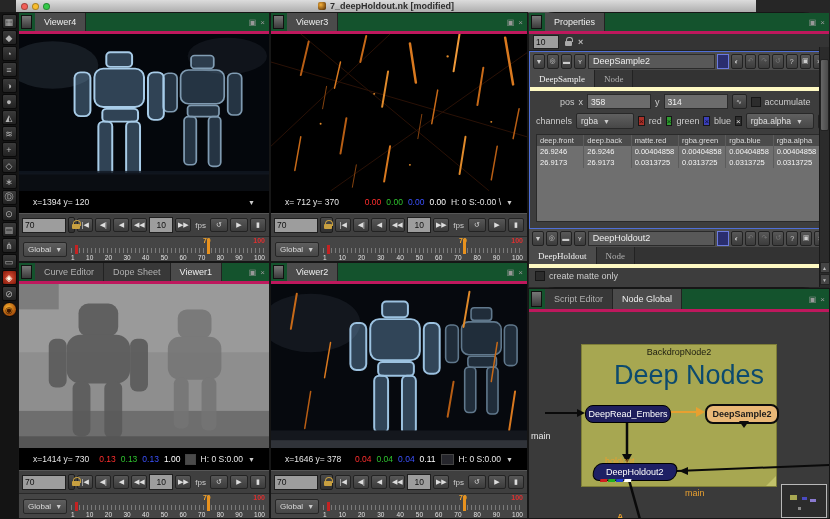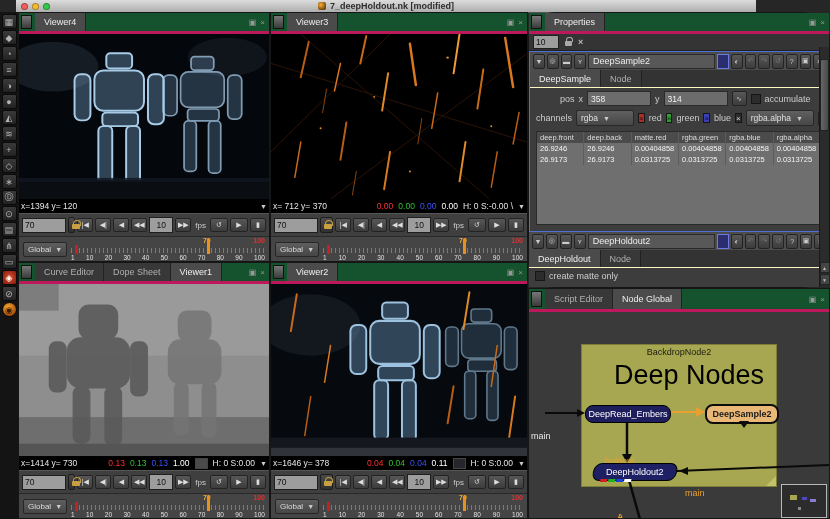--- a/index.html
+++ b/index.html
@@ -29,22 +29,22 @@
   .tabbar{height:18px;min-height:18px;background:#14532d;display:flex;align-items:stretch;border-bottom:3px solid #be185d;}
   .pmenu{width:9px;margin:2px 3px 2px 2px;background:linear-gradient(#777,#3a3a3a);border:1px solid #111;}
   .tab{padding:0 9px;font-size:9px;color:#b0b0b0;background:#383838;border-right:1px solid #222;
     display:flex;align-items:center;white-space:nowrap;}
   .tab.active{background:#4b4b4b;color:#eee;}
   .tabsp{flex:1;}
   .winicons{display:flex;gap:4px;align-items:center;padding:0 4px;color:#999;font-size:8px;}
   
   .imgarea{flex:1;position:relative;background:#000;overflow:hidden;}
   .imgarea svg{position:absolute;left:0;top:0;width:100%;height:100%;}
-  .infobar{height:14px;min-height:14px;background:#000;color:#e6e6e6;font-size:8.5px;display:flex;
-    align-items:center;padding:0 2px;gap:5px;white-space:nowrap;overflow:hidden;}
+  .infobar{height:22px;min-height:14px;background:#000;color:#e6e6e6;font-size:8.5px;display:flex;
+    align-items:center;padding:0 14px;gap:5px;white-space:nowrap;overflow:hidden;}
   .infobar .sp{flex:1;}
   .rv{color:#ff2e2e;} .gv{color:#2ec22e;} .bv{color:#3c52ff;} .av{color:#fff;}
   .swatch{width:11px;height:9px;border:1px solid #444;display:inline-block;}
   .caret{color:#ccc;font-size:7px;}
   .playbar{height:22px;min-height:22px;background:#3f3f3f;display:flex;align-items:center;gap:2px;
     padding:0 3px;border-top:1px solid #565656;border-bottom:1px solid #292929;}
   .tbtn,.playbar [data-repeat] span{height:14px;min-width:16px;background:linear-gradient(#575757,#3c3c3c);
     border:1px solid #232323;border-radius:2px;color:#ddd;font-size:7px;display:inline-flex;
     align-items:center;justify-content:center;padding:0 1px;box-sizing:border-box;}
   .playbar [data-repeat]{display:flex;gap:2px;}
@@ -82,21 +82,21 @@
   .minilock::after{content:"";position:absolute;left:1px;top:4px;width:7px;height:5px;background:#aaa;border-radius:1px;}
   .nodepanel{display:flex;flex-direction:column;background:#3d3d3d;}
   .nodepanel.selected{border:1px solid #4f6fd8;}
   .nodeheader{height:18px;min-height:18px;background:#4c4c4c;display:flex;gap:2px;align-items:center;padding:0 3px;}
   .hbtn{width:13px;height:13px;background:linear-gradient(#585858,#3c3c3c);border:1px solid #222;
     border-radius:2px;color:#ccc;font-size:7px;display:flex;align-items:center;justify-content:center;}
   .hbtn.dim{color:#777;}
   .nameinput{flex:1;height:13px;background:#585858;border:1px solid #2a2a2a;color:#eee;font-size:9px;
     padding:0 4px;font-family:"Liberation Sans",sans-serif;}
   .colorchip{width:13px;height:13px;background:#2a2e6e;border:1px solid #6a7ade;}
-  .ptabs{height:17px;min-height:17px;background:#333;display:flex;border-bottom:1px solid #fef9c3;}
+  .ptabs{height:17px;min-height:17px;background:#333;display:flex;border-bottom:4px solid #fef9c3;font-family:Liberation Serif, serif;}
   .ctrlrow{display:flex;align-items:center;gap:4px;padding:3px 6px 1px 6px;font-size:9px;color:#ccc;white-space:nowrap;}
   .pinput{width:56px;height:13px;background:#6c6c6c;border:1px solid #2a2a2a;color:#f0f0f0;font-size:8.5px;
     padding:0 3px;font-family:"Liberation Sans",sans-serif;}
   .dropdown{height:14px;background:linear-gradient(#606060,#474747);border:1px solid #282828;border-radius:2px;
     color:#e0e0e0;font-size:8.5px;padding:0 4px;display:inline-flex;align-items:center;gap:5px;}
   .cb{width:10px;height:10px;background:#2c2c2c;border:1px solid #161616;display:inline-flex;
     align-items:center;justify-content:center;font-size:8px;color:#ddd;box-sizing:border-box;}
   .cb.redc{background:#a83028;color:#38080a;}
   .cb.greenc{background:#2f9c30;color:#083808;}
   .cb.bluec{background:#3a3fb8;color:#0a0a38;}
@@ -109,21 +109,21 @@
     display:flex;flex-direction:column;align-items:center;}
   .sthumb{width:7px;height:70px;background:linear-gradient(90deg,#666,#4a4a4a);border:1px solid #222;margin-top:12px;border-radius:2px;}
   .sarrow{width:8px;height:9px;background:#454545;border:1px solid #222;color:#bbb;font-size:5px;
     display:flex;align-items:center;justify-content:center;margin-top:1px;}
   .sarrow.first{margin-top:auto;}
   
   #graphcanvas{flex:1;position:relative;background:#3a3a3a;overflow:hidden;}
   #backdrop{position:absolute;left:52px;top:32px;width:194px;height:141px;background:#a7a751;
     border:1px solid #7e7e38;}
   #backdrop .bdname{text-align:center;font-size:9px;color:#1c1c10;padding-top:2px;}
-  #backdrop .bdtitle{text-align:center;font-size:27px;color:#000000;margin-top:3px;letter-spacing:0;padding-left:20px;}
+  #backdrop .bdtitle{text-align:center;font-size:27px;color:#0c4a6e;margin-top:3px;letter-spacing:0;padding-left:20px;}
   .bdhandle{position:absolute;right:0;bottom:0;width:0;height:0;border-left:10px solid transparent;
     border-bottom:10px solid #c2c26a;}
   .gnode{position:absolute;height:16px;display:flex;align-items:center;justify-content:center;
     font-size:9px;border-radius:8px;white-space:nowrap;}
   #node-read{left:56px;top:93px;width:84px;background:#1e1e5c;border:1px solid #000;color:#fff;}
   #node-sample{left:176px;top:92px;width:70px;background:#e9b877;border:2px solid #0c0c0c;color:#1a1a1a;font-weight:bold;}
   #node-holdout{left:64px;top:151px;width:82px;background:#1e2064;border:1px solid #000;color:#fff;transform:skewX(-12deg);}
   #node-holdout .nlabel{transform:skewX(12deg);}
   .chips{position:absolute;left:8px;bottom:-2px;display:flex;gap:1px;}
   .chips i{width:7px;height:3px;display:block;}

